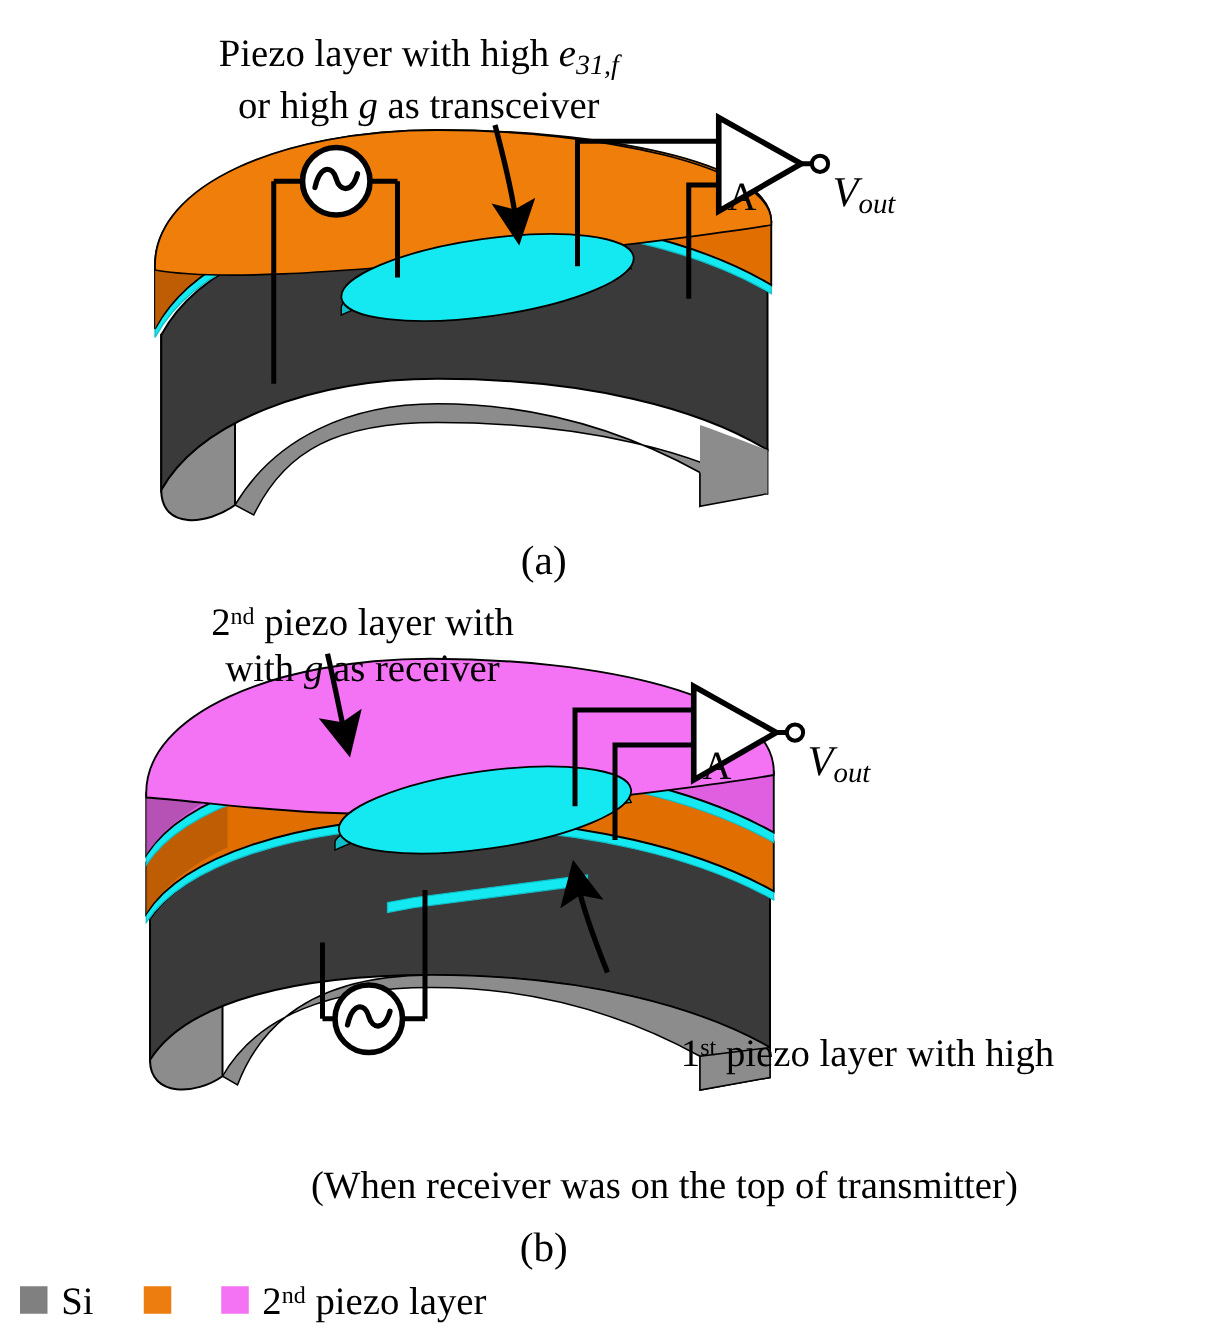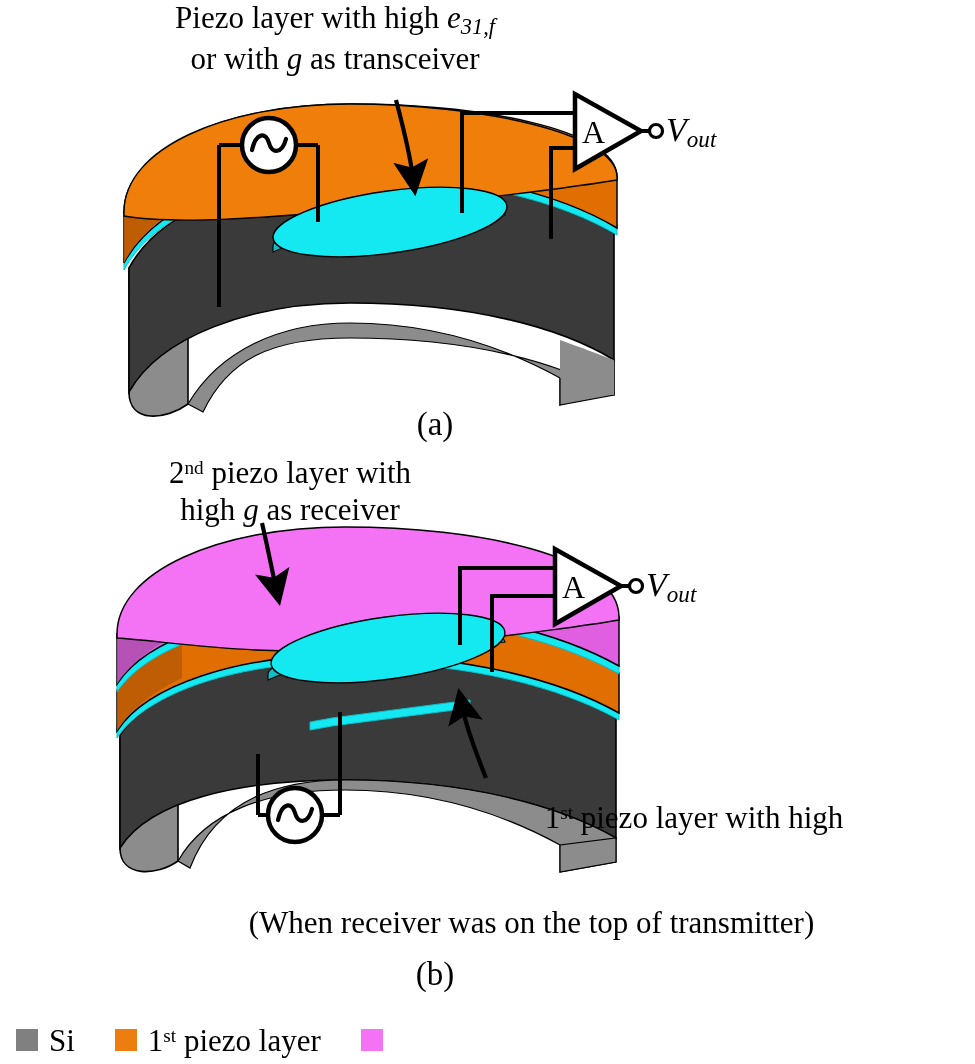--- a/index.html
+++ b/index.html
@@ -27,20 +27,21 @@
     width: 975px;
     height: 1064px;
     display: block;
   }
   .txt {
     position: absolute;
     font-family: "Liberation Serif", "DejaVu Serif", serif;
     color: #000;
     white-space: nowrap;
     line-height: 1.18;
+    margin-top: 25px;
   }
   .anno {
     font-size: 31px;
     text-align: center;
   }
   .anno .sub {
     font-style: italic;
     font-size: 0.72em;
     vertical-align: -0.28em;
     letter-spacing: 0;
@@ -270,36 +271,36 @@
       <path d="M262,523 C268,549 272,570 276,588" fill="none" stroke="#000" stroke-width="4.2" marker-end="url(#arrowhead)"></path>
       <path d="M486,778 C474,748 466,726 462,706" fill="none" stroke="#000" stroke-width="4.2" marker-end="url(#arrowhead)"></path>
     </g>
   </svg>
 
   <div class="txt anno" style="left:100px; top:0px; width:470px;">
     <div>
       <span>Piezo layer with high </span><span class="ital">e</span><span class="sub">31,f</span>
     </div>
     <div>
-      <span>or with </span><span class="ital">g</span><span> as transceiver</span>
+      <span>or high </span><span class="ital">g</span><span> as transceiver</span>
     </div>
   </div>
 
   <div class="txt amp-a" style="left:582px; top:114px;">A</div>
 
   <div class="txt vout" style="left:666px; top:110px;"><span>V</span><span class="vsub">out</span></div>
 
   <div class="txt panel-label" style="left:380px; top:405px; width:110px;">(a)</div>
 
   <div class="txt anno" style="left:80px; top:455px; width:420px;">
     <div>
       <span>2</span><span class="sup">nd</span><span> piezo layer with</span>
     </div>
     <div>
-      <span>high </span><span class="ital">g</span><span> as receiver</span>
+      <span>with </span><span class="ital">g</span><span> as receiver</span>
     </div>
   </div>
 
   <div class="txt amp-a" style="left:562px; top:569px;">A</div>
 
   <div class="txt vout" style="left:646px; top:565px;"><span>V</span><span class="vsub">out</span></div>
 
   <div class="txt anno" style="left:454px; top:800px; width:480px;">
     <div>
       <span>1</span><span class="sup">st</span><span> piezo layer with high</span>
@@ -315,26 +316,26 @@
 
     <div class="legend-item">
       <span class="legend-swatch" style="background:#808080;"></span>
       <span class="legend-label">Si</span>
     </div>
 
     <div class="sp-b" style="width:40px;"></div>
 
     <div class="legend-item">
       <span class="legend-swatch" style="background:#ED7D0E;"></span>
-      <span class="legend-label"><span>1</span><span class="sup">st</span><span> piezo layer</span></span>
     </div>
 
     <div class="sp-c" style="width:40px;"></div>
 
     <div class="legend-item">
       <span class="legend-swatch" style="background:#F472F4;"></span>
+      <span class="legend-label"><span>2</span><span class="sup">nd</span><span> piezo layer</span></span>
     </div>
 
     <div class="sp-d" style="width:40px;"></div>
 
   </div>
 
 </div>
 
 </body></html>

